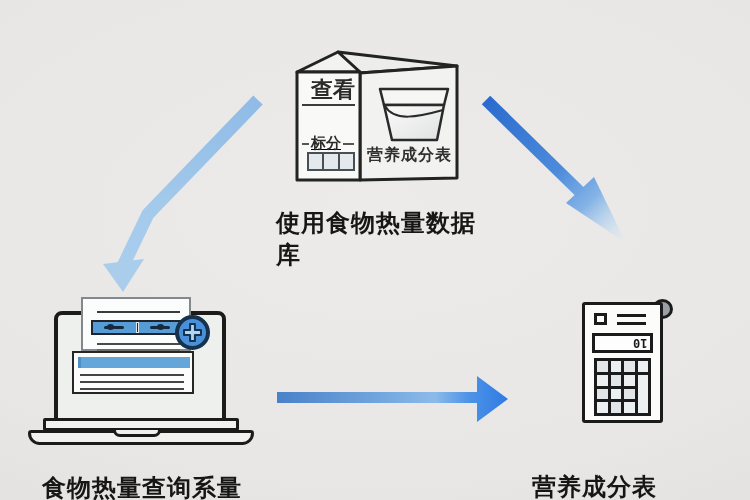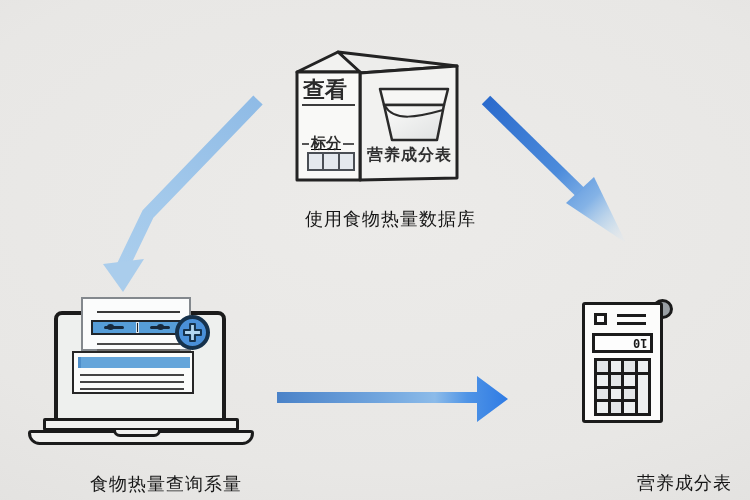--- a/index.html
+++ b/index.html
@@ -6,34 +6,34 @@
   .canvas{
     position:relative;width:750px;height:500px;overflow:hidden;
     background:radial-gradient(115% 95% at 50% 42%, #ecebe9 0%, #e8e7e5 55%, #dedddb 100%);
     font-family:"Liberation Sans", sans-serif;
   }
   .abs{position:absolute;}
   svg{display:block;}
 
   
   .node-label{
-    position:absolute;width:200px;text-align:right;
-    font-size:18px;font-weight:normal;color:#161616;letter-spacing:1px;
+    position:absolute;width:200px;text-align:left;
+    font-size:24px;font-weight:bold;color:#161616;letter-spacing:1px;
   }
   .label-db{left:276px;top:207px;}
   .label-laptop{left:42px;top:472px;}
   .label-calc{left:532px;top:471px;}
 
   
   .box-svg{left:293px;top:43px;}
   .panel-text{
     position:absolute;width:58px;text-align:center;color:#2b2b2b;
     font-family:"DejaVu Serif", serif;font-weight:bold;
   }
-  .pt1{left:296px;top:75px;font-size:22px;}
+  .pt1{left:304px;top:75px;font-size:22px;}
   .pt-divider{position:absolute;left:302px;top:104px;width:53px;height:2px;background:#3c3c3c;}
   .pt2{left:300px;top:107px;font-size:22px;}
   .pt3-row{position:absolute;left:297px;top:134px;width:62px;display:flex;align-items:center;justify-content:center;gap:2px;text-decoration:underline;}
   .pt3-row .dash{height:2px;background:#555;}
   .dash-l{width:7px;}
   .dash-r{width:11px;}
   .pt3{font-family:"DejaVu Serif", serif;font-weight:bold;font-size:15px;color:#2b2b2b;}
   .mini-table{
     position:absolute;left:307px;top:152px;width:44px;height:15px;
     display:grid;grid-template-columns:1fr 1fr 1fr;

